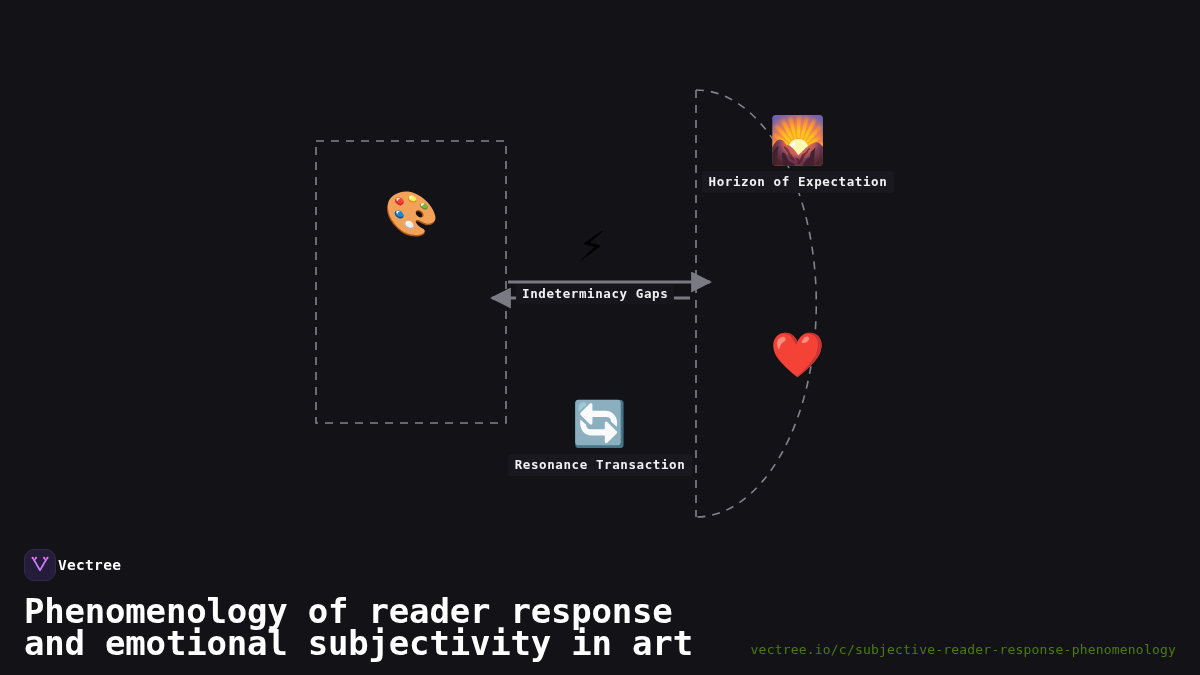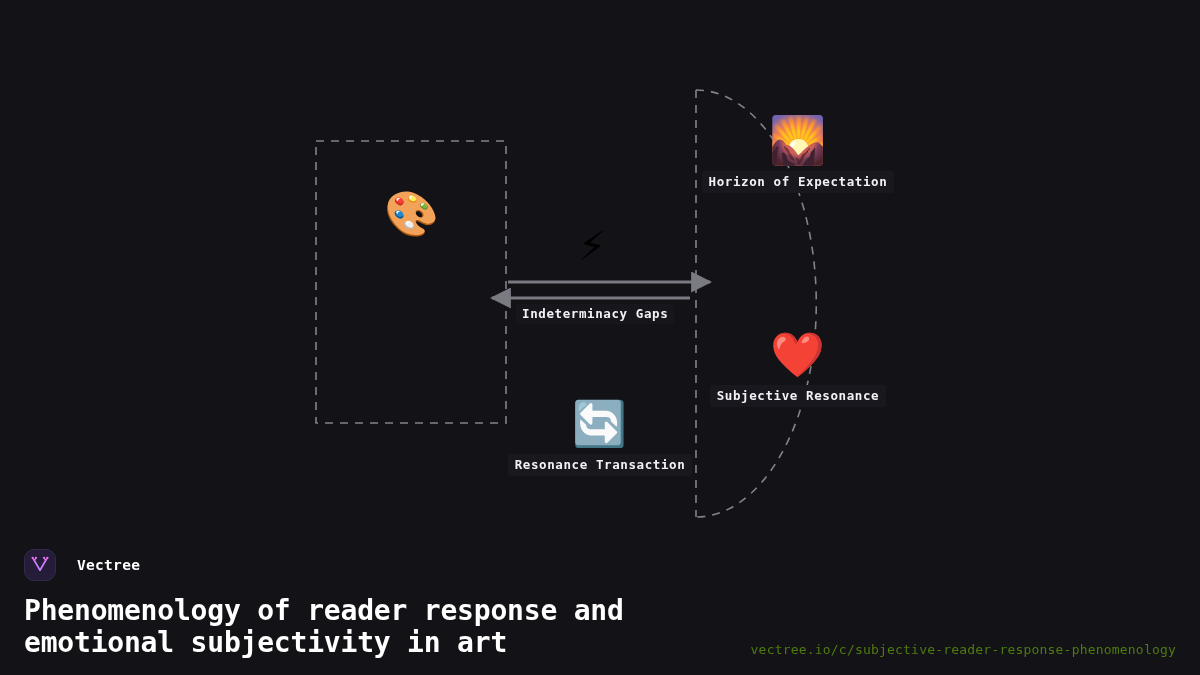--- a/index.html
+++ b/index.html
@@ -70,21 +70,21 @@
   #node-resonance    { left: 688px; top: 333px; }
   #node-resonance .node-emoji { font-size: 44px; }
 
   #node-transaction  { left: 490px; top: 402px; }
   #node-transaction .node-emoji { font-size: 44px; }
 
   
   .edge-label {
     position: absolute;
     left: 516px;
-    top: 304px;
+    top: 284px;
     font-family: "DejaVu Sans Mono", "Liberation Mono", monospace;
     font-size: 12.5px;
     font-weight: 700;
     letter-spacing: 0.6px;
     color: #f2f2f5;
     background: #17161c;
     padding: 2px 6px 3px 6px;
     border-radius: 3px;
     white-space: nowrap;
   }
@@ -103,21 +103,21 @@
   #footer {
     position: absolute;
     left: 0; bottom: 0;
     width: 1200px;
     padding: 0 24px 16px 24px;
   }
 
   #brand-row {
     display: flex;
     align-items: center;
-    gap: 21px;
+    gap: 2px;
     margin-bottom: 14px;
   }
 
   #brand-logo {
     width: 32px;
     height: 32px;
     border-radius: 10px;
     background: #241c38;
     border: 1px solid #322a4a;
     display: flex;
@@ -129,21 +129,21 @@
   #brand-name {
     font-family: "DejaVu Sans Mono", "Liberation Mono", monospace;
     font-size: 14.5px;
     font-weight: 700;
     color: #ffffff;
     letter-spacing: 0.3px;
   }
 
   #page-title {
     font-family: "DejaVu Sans Mono", "Liberation Mono", monospace;
-    font-size: 28px;
+    font-size: 34px;
     font-weight: 700;
     line-height: 32px;
     color: #ffffff;
     letter-spacing: -0.2px;
     max-width: 720px;
     white-space: pre-line;
   }
 
   #footer-url {
     position: absolute;
@@ -186,21 +186,20 @@
     <span class="node-emoji">🎨</span>
   </div>
 
   <div class="node" id="node-horizon">
     <span class="node-emoji">🌄</span>
     <span class="node-label">Horizon of Expectation</span>
   </div>
 
   <div class="node" id="node-resonance">
     <span class="node-emoji">❤️</span>
-    <span class="node-label">Subjective Resonance</span>
   </div>
 
   <div class="node" id="node-transaction">
     <span class="node-emoji">🔄</span>
     <span class="node-label">Resonance Transaction</span>
   </div>
 
   <div id="footer">
 
     <div id="brand-row">

